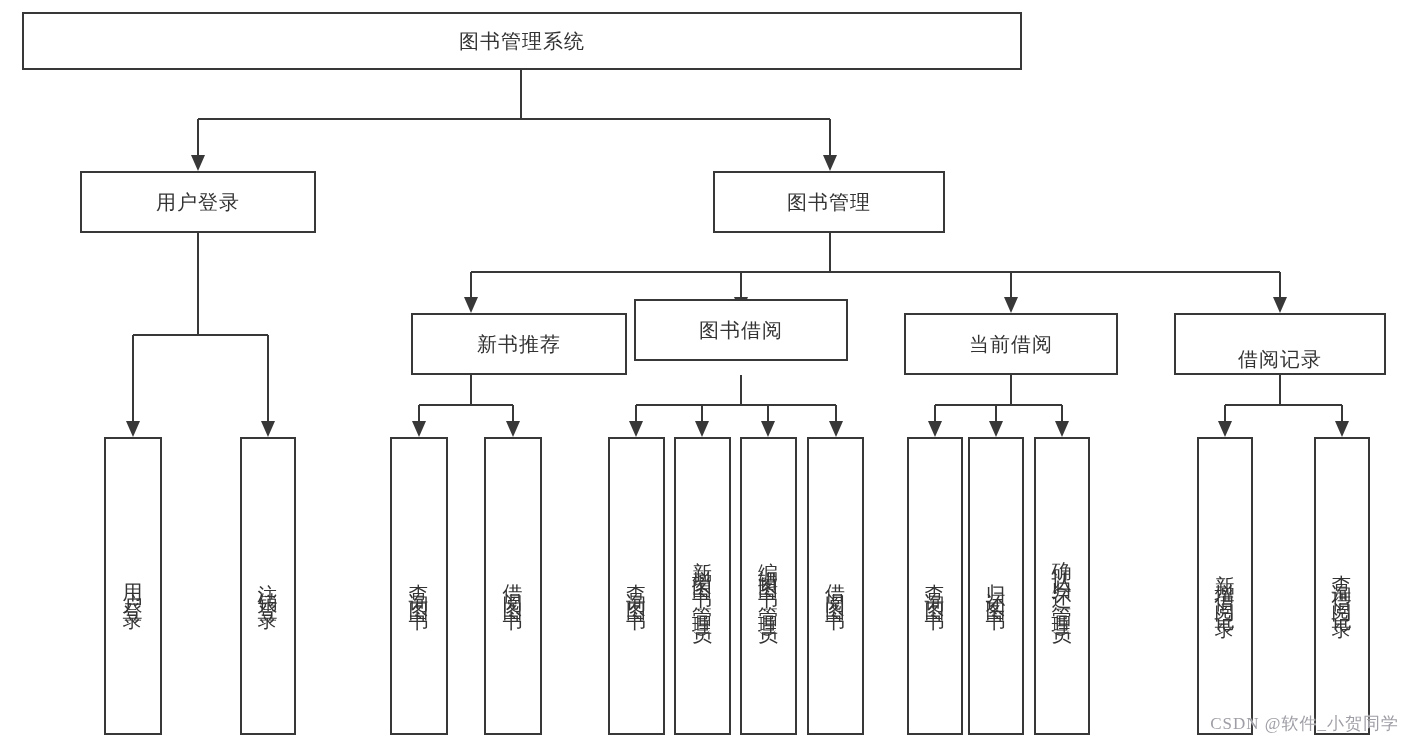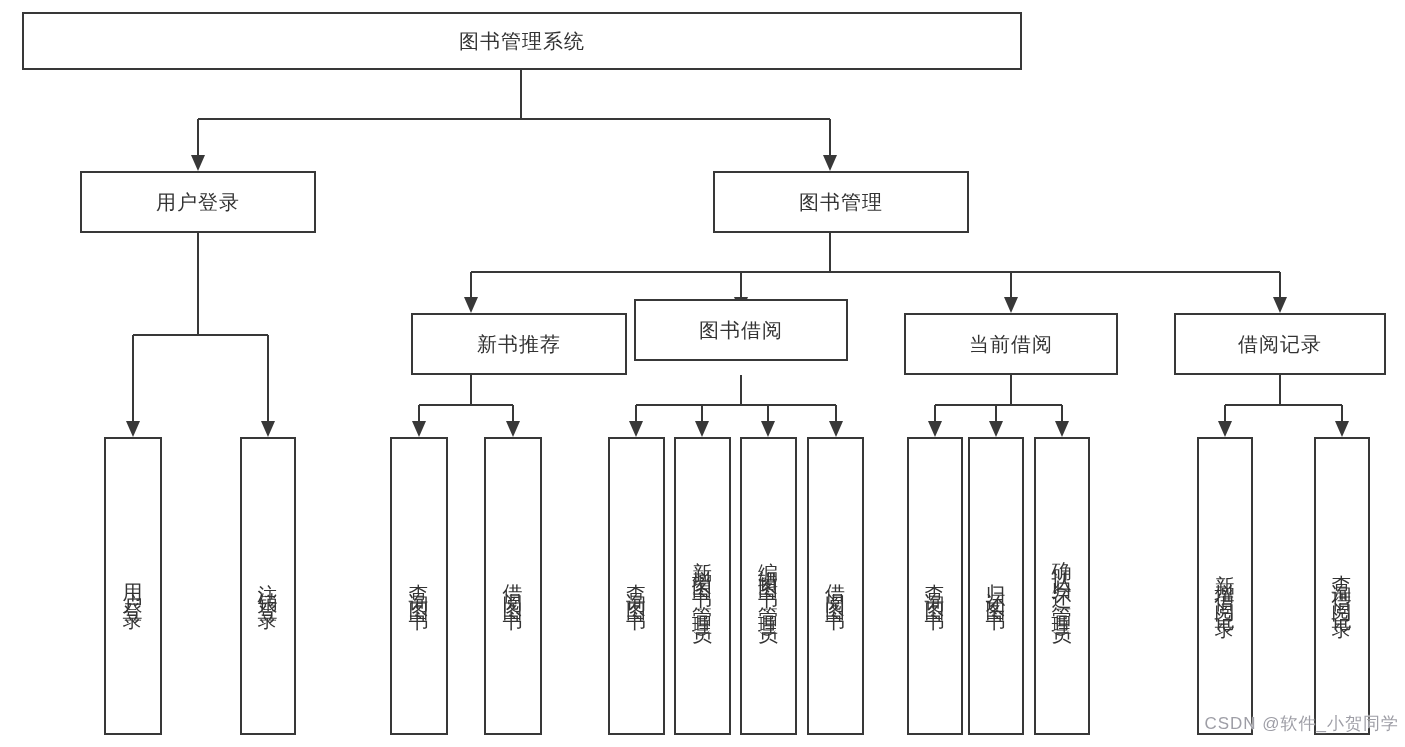--- a/index.html
+++ b/index.html
@@ -1,21 +1,21 @@
 <!DOCTYPE html>
 <html><head>
 <meta charset="utf-8">
 <style>
   html, body { margin: 0; padding: 0; background: #ffffff; }
   .stage {
     position: relative;
     width: 1405px;
     height: 747px;
     background: #ffffff;
-    font-family: Liberation Sans, sans-serif;
+    font-family: Liberation Serif, serif;
     overflow: hidden;
   }
   svg.wires {
     position: absolute;
     left: 0; top: 0;
     width: 1405px; height: 747px;
   }
   .node {
     position: absolute;
     box-sizing: border-box;
@@ -110,34 +110,34 @@
     </g>
   </svg>
 
   <div class="node" style="left:22px; top:12px; width:1000px; height:58px;">
     <span>图书管理系统</span>
   </div>
 
   <div class="node" style="left:80px; top:171px; width:236px; height:62px;">
     <span>用户登录</span>
   </div>
-  <div class="node" style="left:713px; top:171px; width:256px; height:62px;">
+  <div class="node" style="left:713px; top:171px; width:232px; height:62px;">
     <span>图书管理</span>
   </div>
 
   <div class="node" style="left:363px; top:313px; width:216px; height:62px;margin-left:48px;">
     <span>新书推荐</span>
   </div>
   <div class="node" style="left:634px; top:299px; width:214px; height:62px;">
     <span>图书借阅</span>
   </div>
   <div class="node" style="left:904px; top:313px; width:214px; height:62px;">
     <span>当前借阅</span>
   </div>
-  <div class="node" style="left:1174px; top:313px; width:212px; height:62px;">
+  <div class="node" style="left:1174px; top:313px; width:212px; height:62px;align-items:flex-end;">
     <span>借阅记录</span>
   </div>
 
   <div class="leaf" style="left:104px; top:437px; width:58px; height:298px;">
     <span class="vtext">用户登录</span>
   </div>
   <div class="leaf" style="left:240px; top:437px; width:56px; height:298px;">
     <span class="vtext">注销登录</span>
   </div>
 

